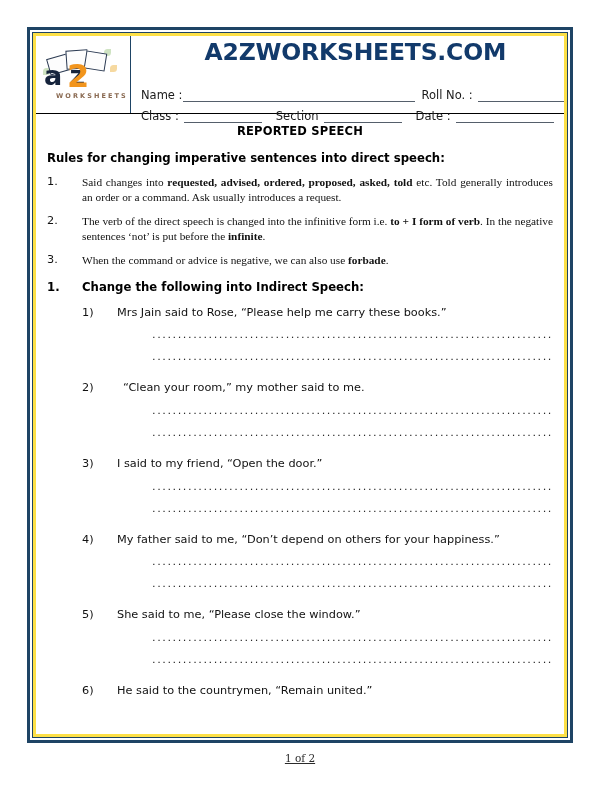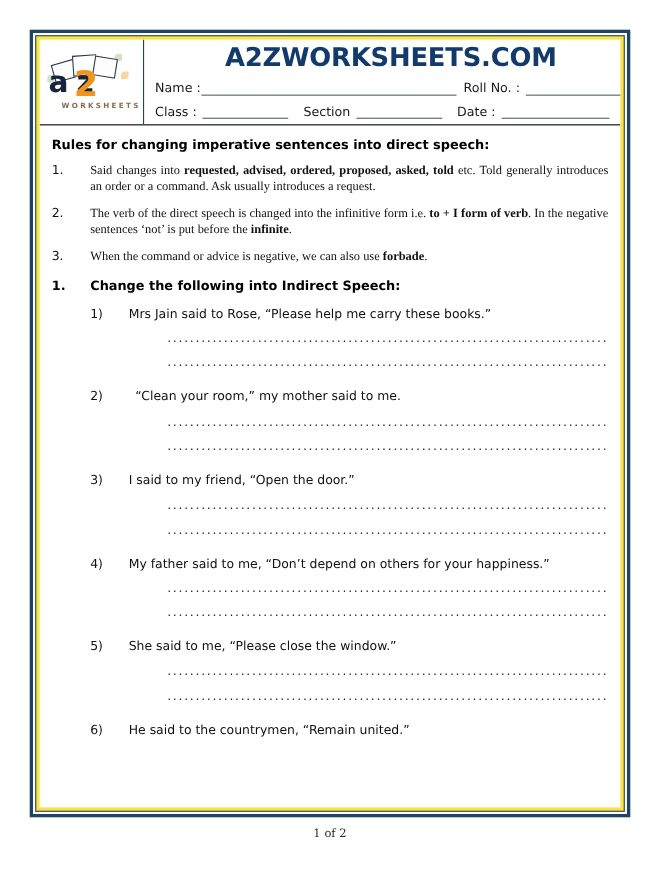--- a/index.html
+++ b/index.html
@@ -80,21 +80,21 @@
     line-height: 1;
     margin-top: 5px;
     margin-bottom: 5px;
   }
   .field-row {
     font-size: 11.5px;
     color: #1a1a1a;
     display: flex;
     align-items: flex-end;
     white-space: nowrap;
-    margin-top: 3px;
+    margin-top: 18px;
   }
   .field-row.second { margin-top: 7px; }
   .field-label { padding-right: 1px; }
   .rule {
     display: inline-block;
     border-bottom: 1px solid #555f6b;
     height: 11px;
   }
   .rule.name   { width: 232px; }
   .rule.roll   { width: 92px;  margin-left: 4px; }
@@ -239,20 +239,21 @@
   
   .footer {
     position: absolute;
     left: 0;
     top: 752px;
     width: 600px;
     text-align: center;
     font-family: "DejaVu Serif", serif;
     font-size: 10.5px;
     color: #2b2b2b;
+    text-decoration: underline;
   }
 </style>
 </head>
 <body>
 
 <div class="page-frame">
   <div class="page-frame-inner">
     <div class="sheet">
 
       <div class="header">
@@ -289,20 +290,21 @@
             <span class="rule section"></span>
             <span class="gap-sm"></span>
             <span class="field-label">Date :</span>
             <span class="rule date"></span>
           </div>
         </div>
       </div>
 
       <div class="content">
 
+        <div class="doc-title">REPORTED SPEECH</div>
 
         <div class="subhead tight">Rules for changing imperative sentences into direct speech:</div>
 
         <div id="rules-list">
             <div class="rule-item">
               <span class="rule-num">1.</span>
               <span class="rule-text">Said changes into <b>requested, advised, ordered, proposed, asked, told</b> etc. Told generally introduces an order or a command.  Ask usually introduces a request.</span>
             </div>
             <div class="rule-item">
               <span class="rule-num">2.</span>

